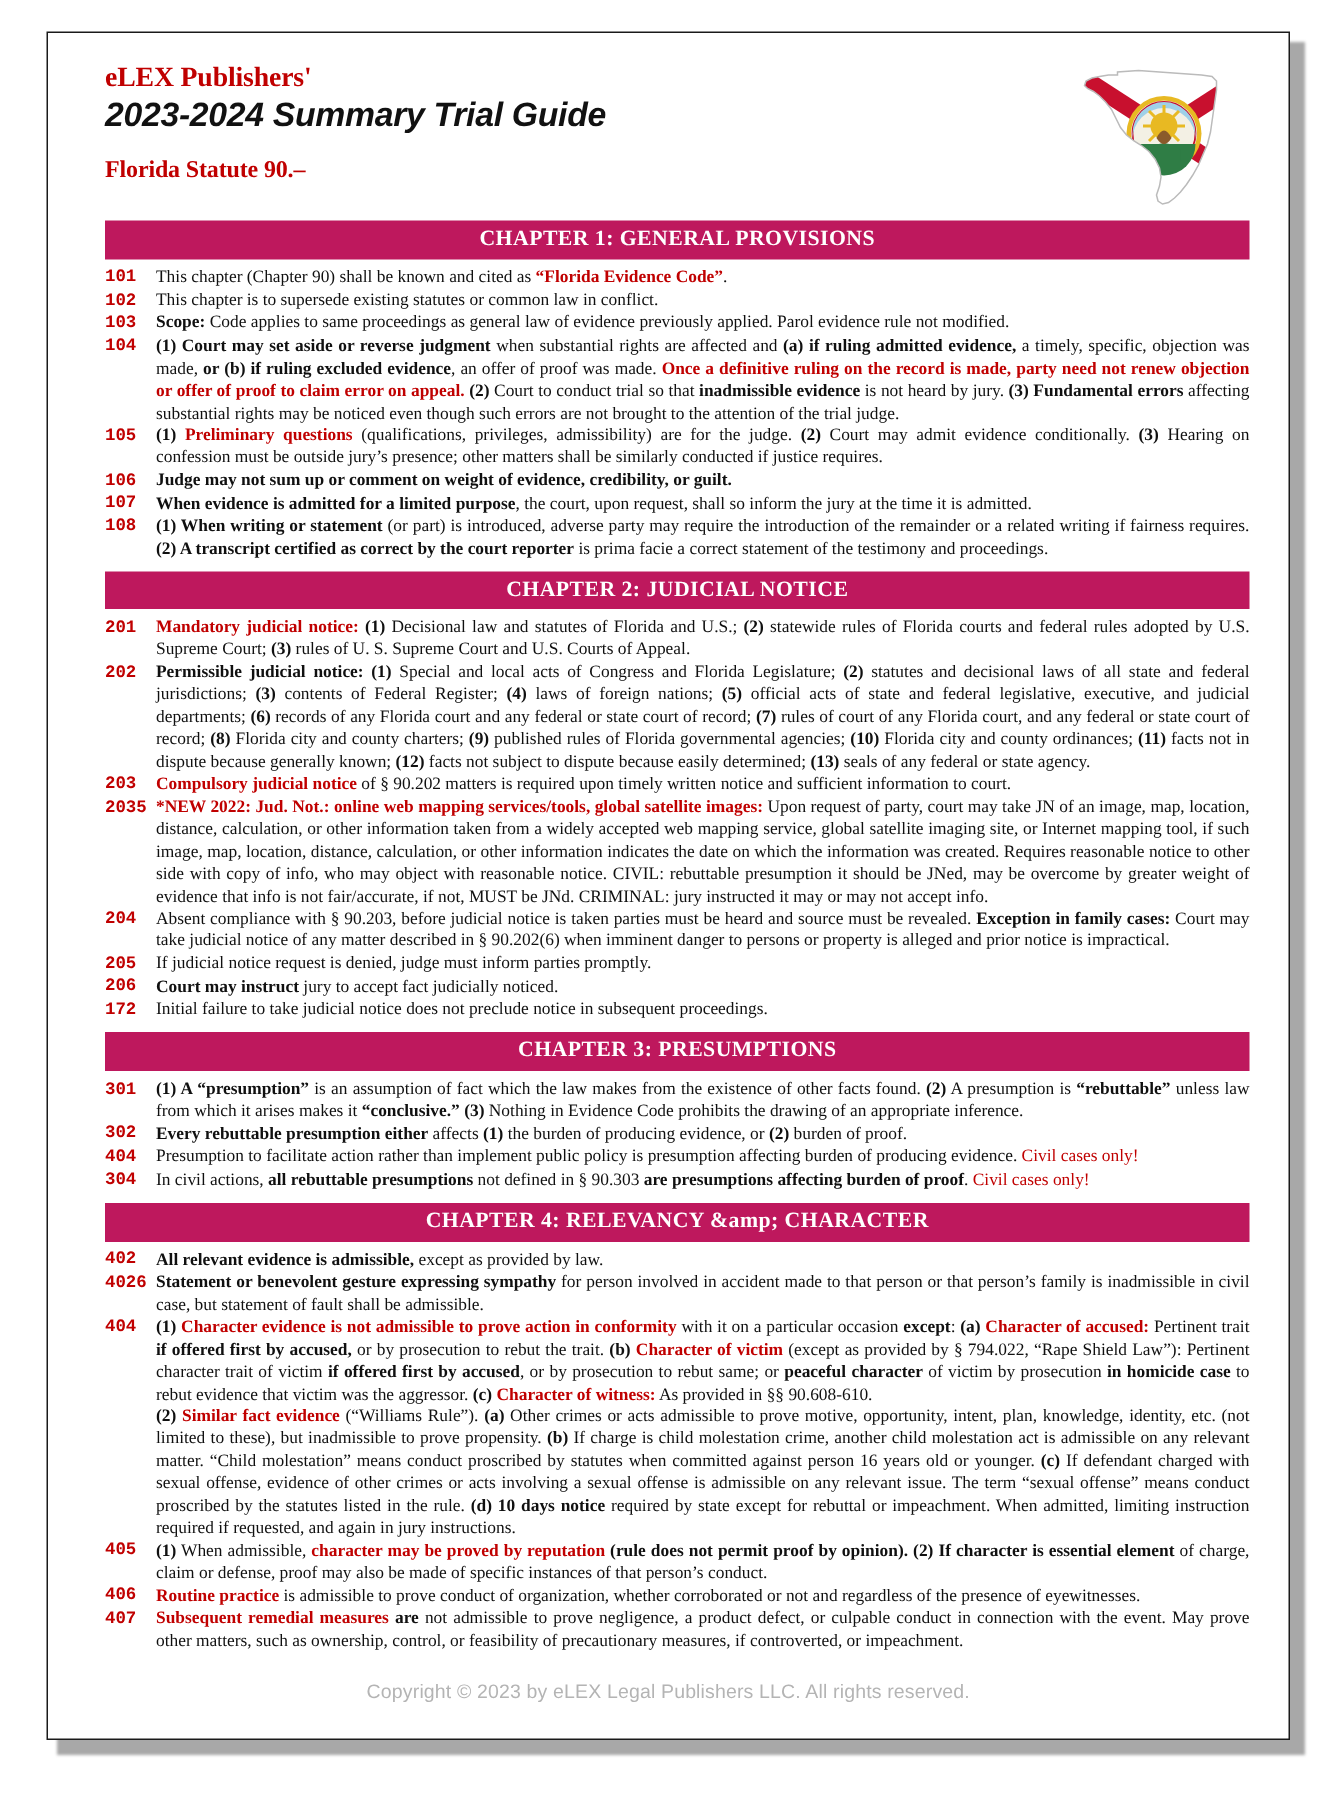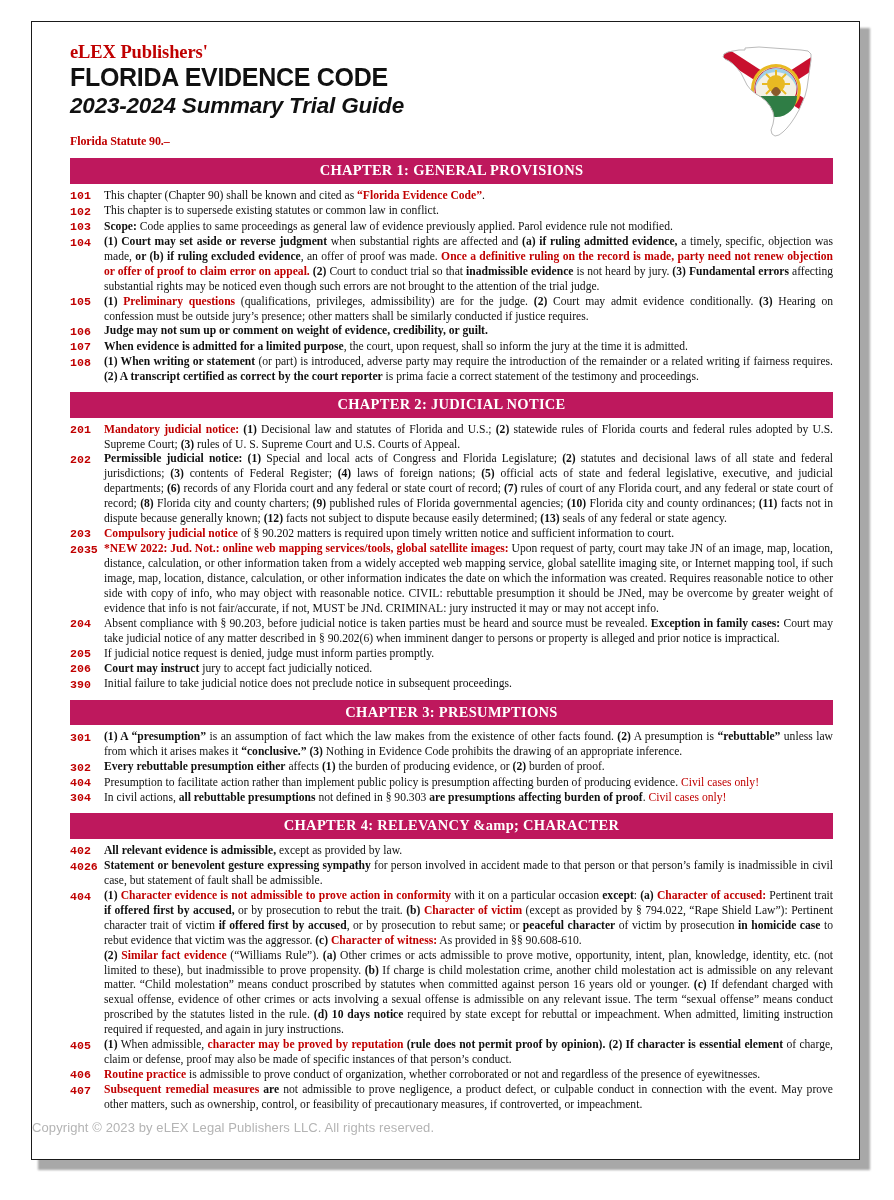--- a/index.html
+++ b/index.html
@@ -74,21 +74,21 @@
     font-style: italic;
     font-size: 22.5px;
     color: #111111;
     letter-spacing: -0.2px;
     line-height: 1.15;
     margin-top: 2px;
   }
   .statute-line {
     color: #c00000;
     font-weight: bold;
-    font-size: 12px;
+    font-size: 16px;
     font-family: "Liberation Serif", serif;
     margin-top: 15px;
     letter-spacing: -0.1px;
   }
   .flag-logo {
     position: absolute;
     right: -4px;
     top: -2px;
     width: 122px;
     height: 104px;
@@ -141,37 +141,37 @@
   .entry-body .b { font-weight: bold; }
   .entry-body .r { color: #c00000; }
   .entry-body .rb { color: #c00000; font-weight: bold; }
 
   
   .footer {
     position: absolute;
     left: 0;
     right: 0;
     bottom: 24px;
+    text-align: center;
     color: #b4b4b4;
     font-family: "Liberation Sans", sans-serif;
     font-size: 13px;
     letter-spacing: 0.1px;
   }
 </style>
 </head>
 <body>
 
 <div class="page-canvas">
   <div class="page-shadow"></div>
   <div class="page">
     <div class="page-inner">
 
       <div class="header">
         <div class="pub-name">eLEX Publishers'</div>
-        <div class="doc-title">FLORIDA EVIDENCE CODE</div>
         <div class="doc-subtitle">2023-2024 Summary Trial Guide</div>
         <div class="statute-line">Florida Statute 90.–</div>
 
         <svg class="flag-logo" viewBox="0 0 122 104" aria-hidden="true">
           <defs>
             <clipPath id="flMap">
               <path d="M30,10 L30,8 L44,7 L58,8 L72,9 L86,10 L93,11 L96,14 L96,20
                        L95,27 L94,34 L93,41 L92,48 L90,56 L87,63 L84,70 L80,77
                        L76,83 L72,88 L68,92 L64,95 L60,96 L57,94 L56,90 L58,84
                        L59,78 L58,72 L55,66 L51,61 L46,57 L41,54 L36,50 L32,45
@@ -267,21 +267,21 @@
             </div>
             <div class="entry">
               <div class="entry-num">205</div>
               <div class="entry-body">If judicial notice request is denied, judge must inform parties promptly.</div>
             </div>
             <div class="entry">
               <div class="entry-num">206</div>
               <div class="entry-body"><span class="b">Court may instruct</span> jury to accept fact judicially noticed.</div>
             </div>
             <div class="entry">
-              <div class="entry-num">390</div>
+              <div class="entry-num">172</div>
               <div class="entry-body">Initial failure to take judicial notice does not preclude notice in subsequent proceedings.</div>
             </div>
           </div>
           <div class="chapter-bar">CHAPTER 3:  PRESUMPTIONS</div>
           <div class="entries">
             <div class="entry">
               <div class="entry-num">301</div>
               <div class="entry-body"><span class="b">(1) A “presumption”</span> is an assumption of fact which the law makes from the existence of other facts found. <span class="b">(2)</span> A presumption is <span class="b">“rebuttable”</span> unless law from which it arises makes it <span class="b">“conclusive.” (3)</span> Nothing in Evidence Code prohibits the drawing of an appropriate inference.</div>
             </div>
             <div class="entry">

